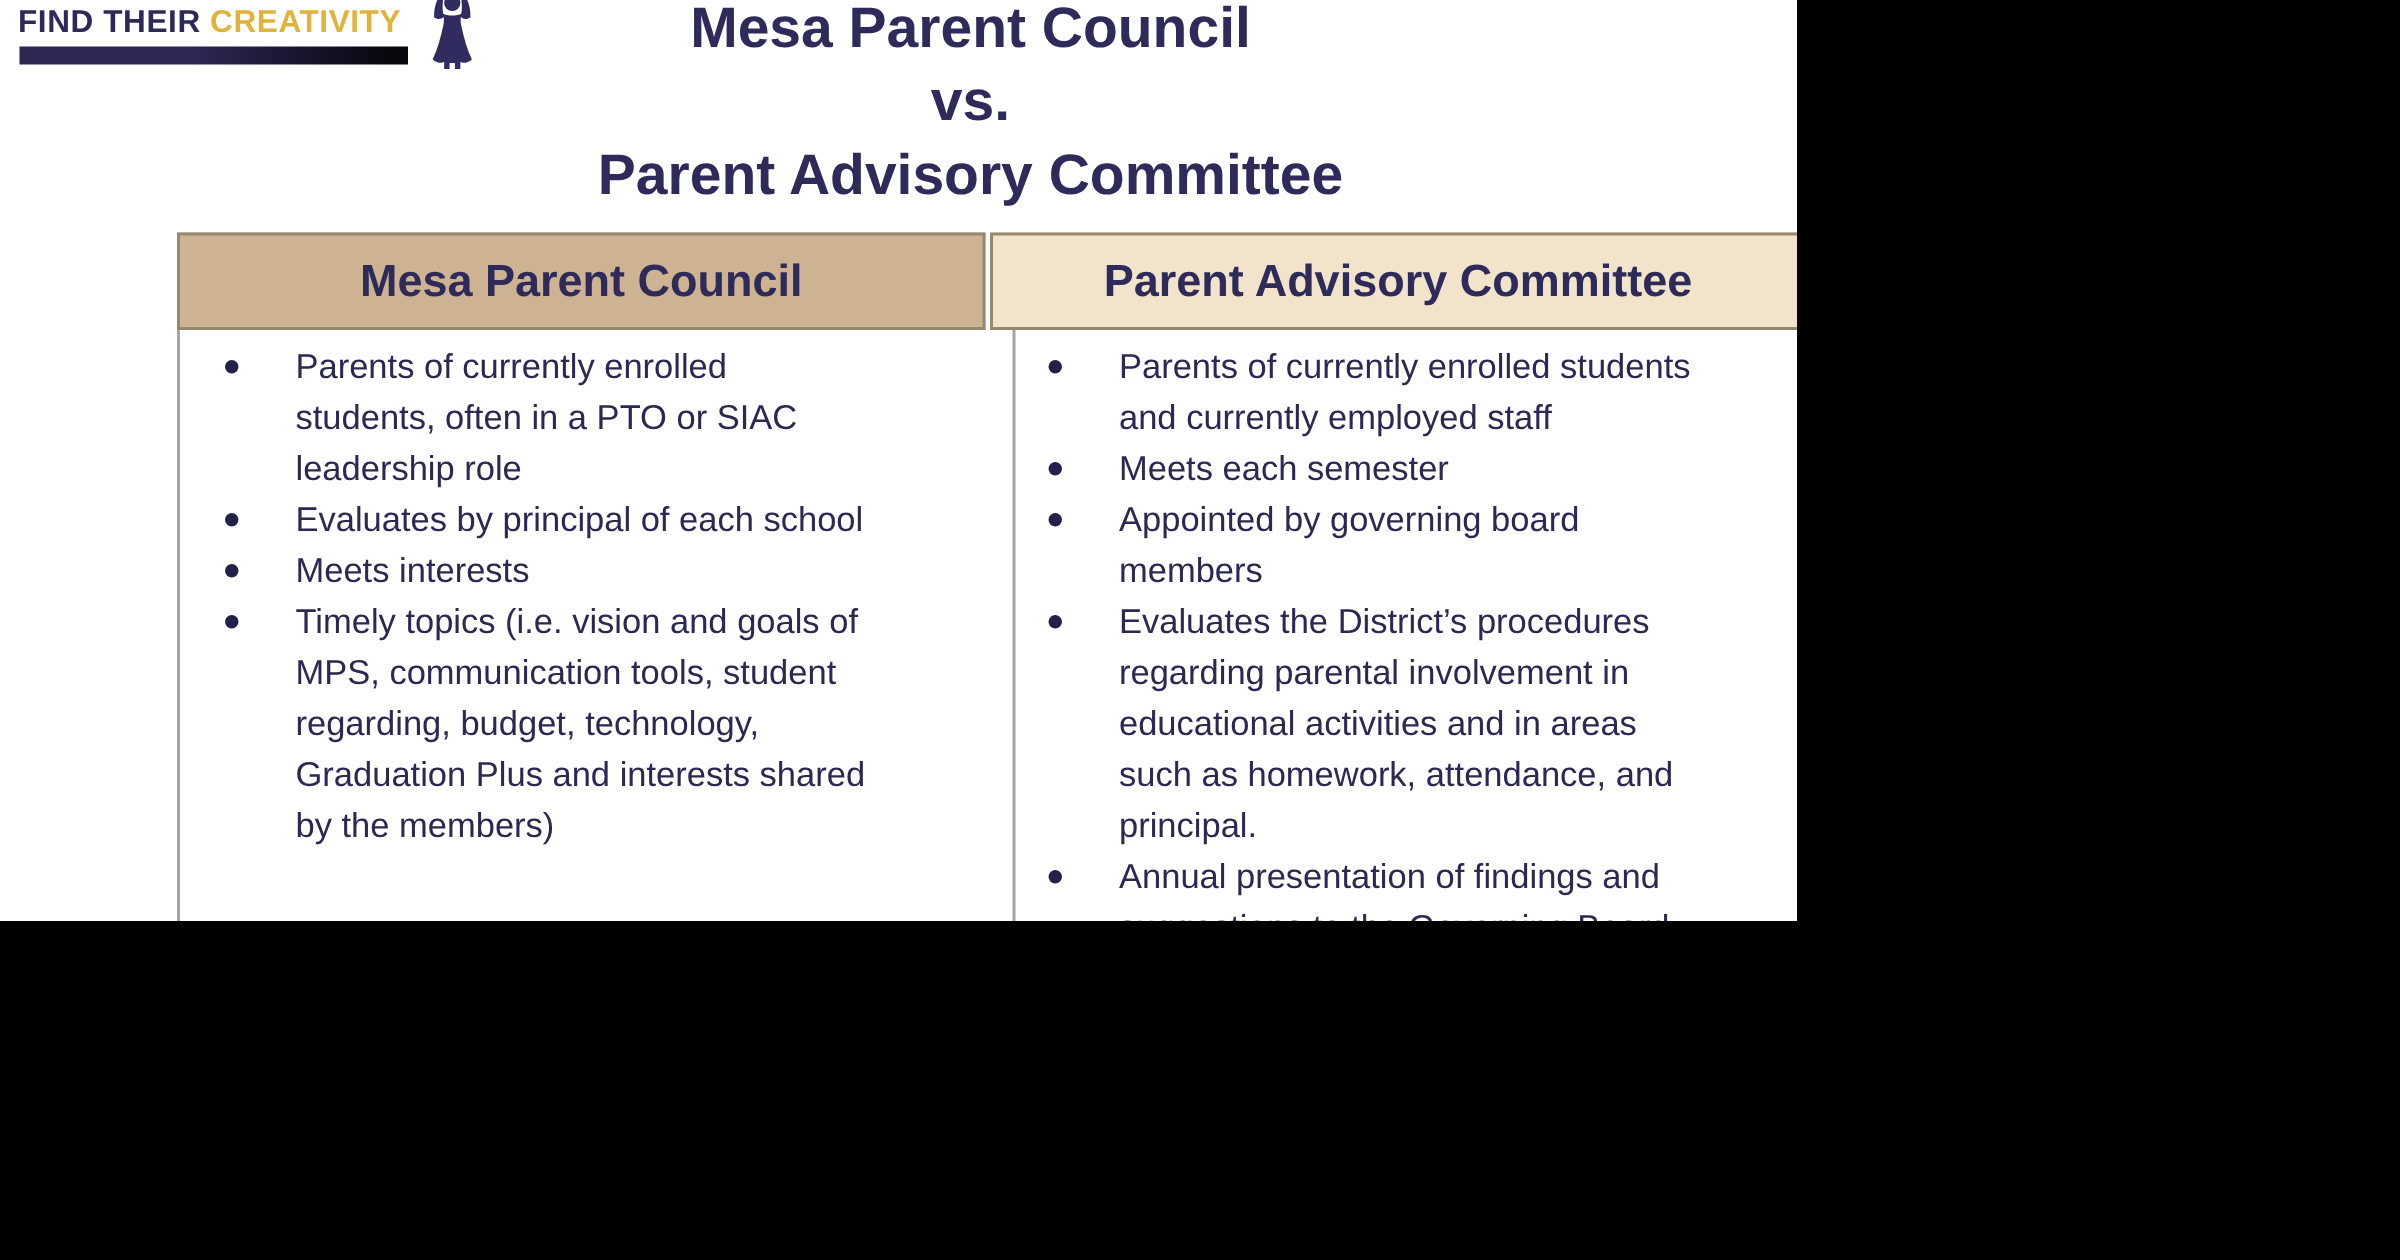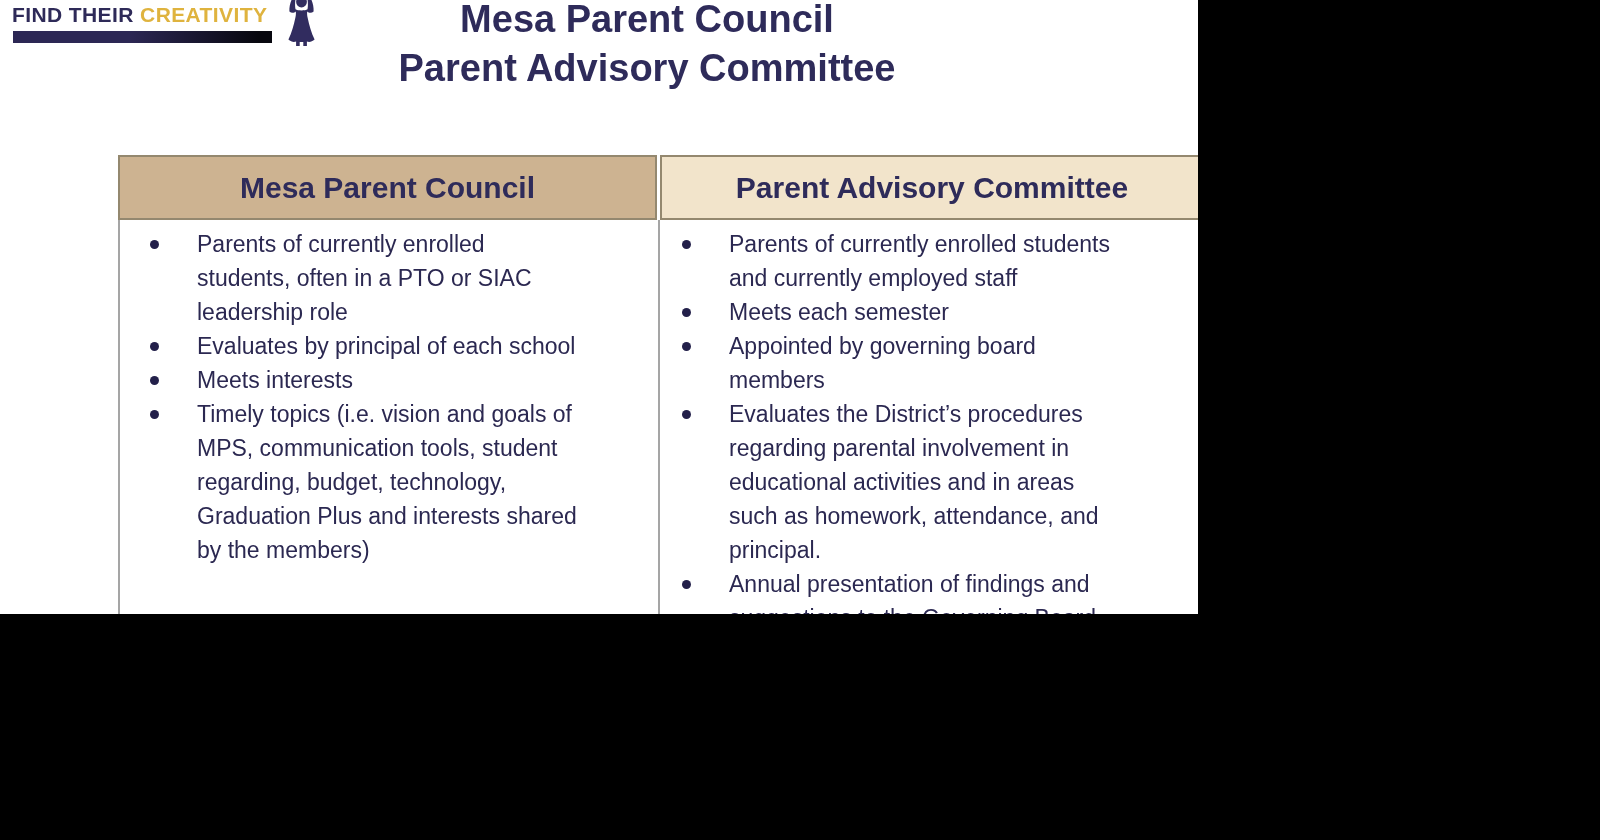--- a/index.html
+++ b/index.html
@@ -70,21 +70,21 @@
     font-weight: bold;
     color: #2e2b5a;
   }
   .th1 { width: 539px; background: #cdb391; }
   .hgap { width: 3px; flex: none; }
   .th2 { flex: 1; background: #f2e4cb; }
 
   .tbody { display: flex; height: 460px; }
   .td { box-sizing: border-box; }
   .td1 { width: 539px; border-left: 2px solid #a5a5a5; }
-  .td2 { flex: 1; border-left: 2px solid #a5a5a5; margin-left: 1px; }
+  .td2 { flex: 1; border-left: 2px solid #a5a5a5; margin-left: 18px; }
 
   .blist { margin: 0; padding: 7px 0 0 0; list-style: none; }
   .bullet { display: flex; font-size: 23px; line-height: 34px; color: #2b2851; }
   .dot {
     flex: none;
     width: 9px; height: 9px;
     border-radius: 50%;
     background: #23204a;
     margin: 13px 0 0 30px;
   }
@@ -120,20 +120,21 @@
         C29.8,7.5 29,3.5 27.5,0
         L23.6,0
         C24,3 24.1,6.2 23.5,9.2
         C21.3,10.8 13.7,10.8 11.5,9.2
         C10.9,6.2 11,3 11.4,0
         Z"></path>
     </svg>
 
     <div class="title">
       <div>Mesa Parent Council</div>
+      <div>vs.</div>
       <div>Parent Advisory Committee</div>
     </div>
 
     <div class="tbl">
       <div class="thead">
         <div class="th th1">Mesa Parent Council</div>
         <div class="hgap"></div>
         <div class="th th2">Parent Advisory Committee</div>
       </div>
 

